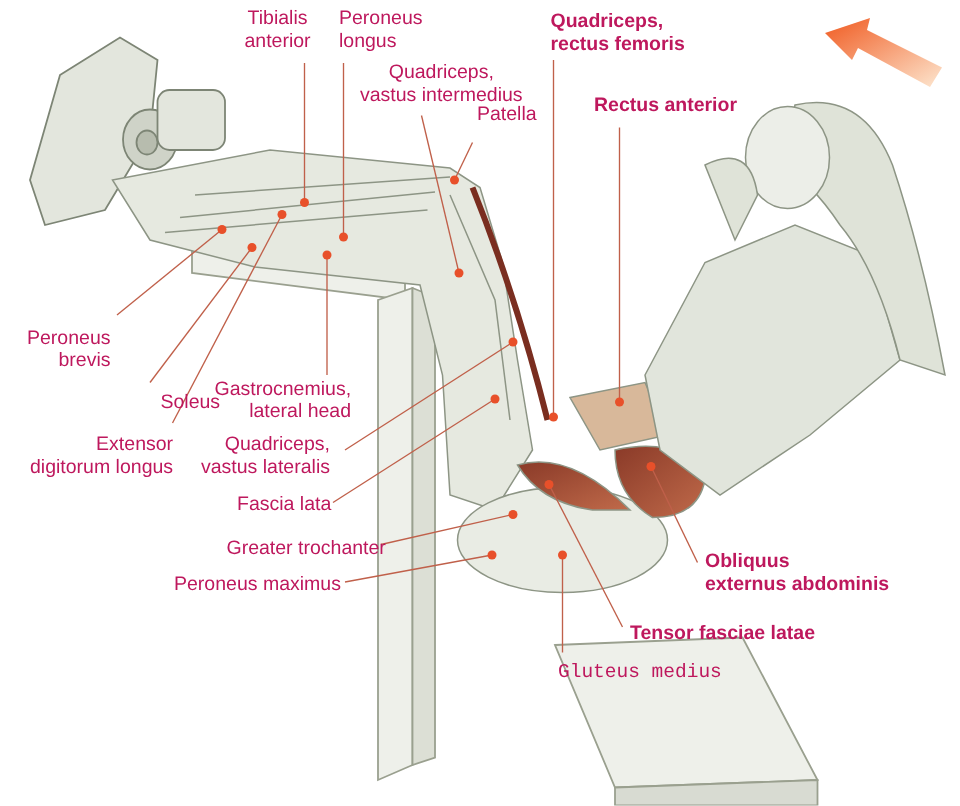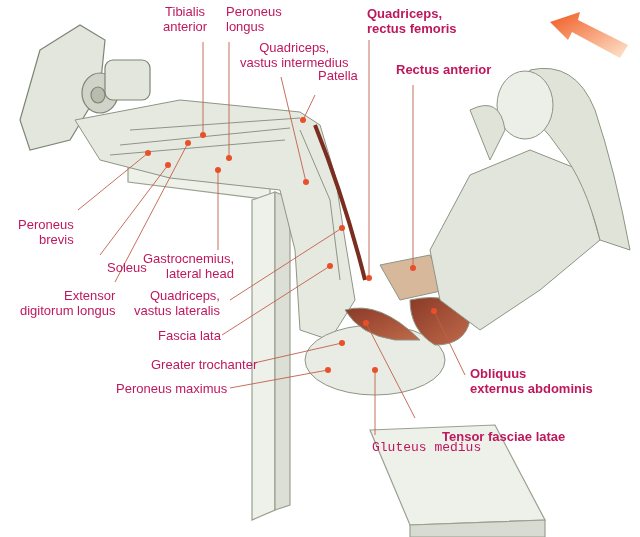--- a/index.html
+++ b/index.html
@@ -124,14 +124,14 @@
 lateral head</div>
 <div class="lbl r" style="left:20px;top:288px;">Extensor
 digitorum longus</div>
 <div class="lbl r" style="left:134px;top:288px;">Quadriceps,
 vastus lateralis</div>
 <div class="lbl" style="left:158px;top:328px;">Fascia lata</div>
 <div class="lbl" style="left:110px;top:357px;margin-left:41px;">Greater trochanter</div>
 <div class="lbl" style="left:116px;top:381px;">Peroneus maximus</div>
 <div class="lbl b" style="left:470px;top:366px;">Obliquus
 externus abdominis</div>
-<div class="lbl b" style="left:420px;top:429px;margin-left:22px;">Tensor fasciae latae</div>
+<div class="lbl b" style="left:420px;top:414px;">Tensor fasciae latae</div>
 <div class="lbl" style="left:372px;top:440px;font-family:Liberation Mono, monospace;">Gluteus medius</div>
 
 </body></html>

